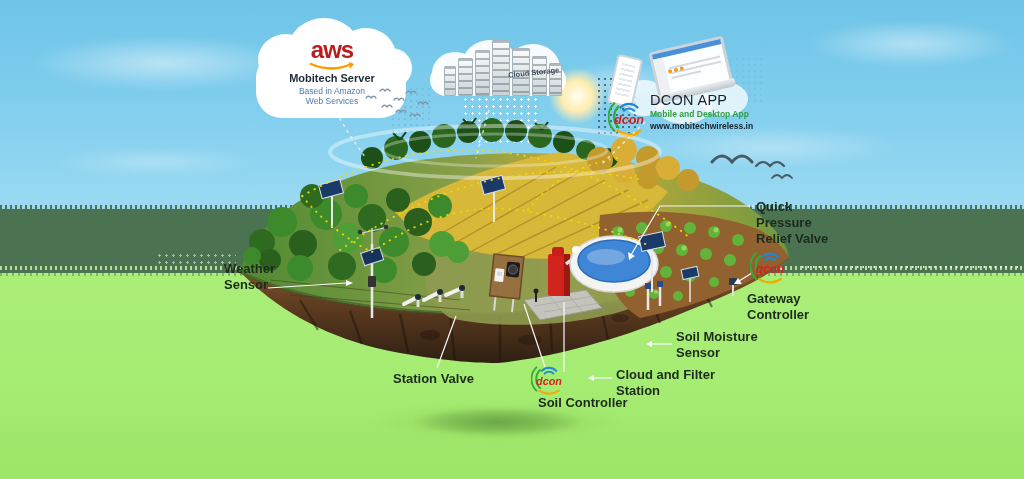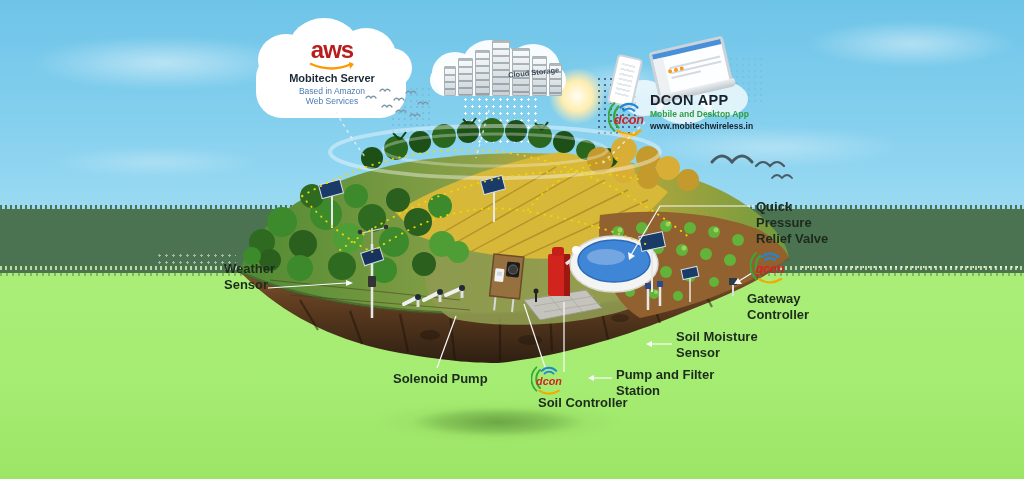--- a/index.html
+++ b/index.html
@@ -41,21 +41,21 @@
   #laptop{left:646px;top:44px;width:86px;height:58px;transform:rotate(-13deg);}
   #laptop-screen{left:8px;top:0;width:70px;height:42px;background:#fdfeff;border:3px solid #ccd4da;border-radius:4px;}
   #laptop-topbar{left:0;top:0;width:100%;height:5px;background:#4a90d8;}
   #laptop-side{left:0;top:5px;width:10px;height:37px;background:#edf1f4;}
   .lap-line{height:2px;background:#d4dadf;margin:3px 4px 0 14px;}
   .lap-dot{width:4px;height:4px;border-radius:50%;background:#f59a22;display:inline-block;margin:2px 2px 0 0;}
   #laptop-base{left:0px;top:44px;width:86px;height:8px;background:linear-gradient(#eceff1,#bfc8cd);border-radius:2px 2px 4px 4px;}
   #phone{left:612px;top:56px;width:22px;height:46px;background:#fff;border:2px solid #ccd4da;border-radius:4px;transform:rotate(13deg);}
   #phone-screen{left:2px;top:4px;width:14px;height:32px;margin:2px;background:repeating-linear-gradient(180deg,#e2e8ec 0 2px,rgba(0,0,0,0) 2px 5px);}
   #dcon-app-text{left:650px;top:93px;width:130px;}
-  #dcon-app-title{font-size:14.5px;font-weight:bold;color:#16222e;letter-spacing:.3px;line-height:1.1;}
+  #dcon-app-title{font-size:14.5px;font-weight:normal;color:#16222e;letter-spacing:.3px;line-height:1.1;}
   #dcon-app-sub{font-size:8.5px;font-weight:bold;color:#2f9e3f;line-height:1.4;}
   #dcon-app-url{font-size:8.5px;font-weight:bold;color:#16222e;line-height:1.3;}
   
   .lbl{font-size:13px;font-weight:bold;color:#1c2b1c;line-height:1.22;white-space:pre-line;}
   
   #shadow1{left:414px;top:408px;width:168px;height:28px;
        background:radial-gradient(ellipse at center,rgba(78,128,46,.55) 0%,rgba(78,128,46,.25) 48%,rgba(78,128,46,0) 72%);filter:blur(1.5px);}
   #shadow2{left:372px;top:402px;width:252px;height:40px;
        background:radial-gradient(ellipse at center,rgba(86,138,52,.22) 0%,rgba(86,138,52,0) 70%);filter:blur(2px);}
   svg{display:block;}
@@ -393,33 +393,33 @@
     <g stroke="#4a5a64">
       <path d="M712,162 q10,-12 20,0 q10,-12 20,0" stroke-width="3"></path>
       <path d="M756,166 q7,-8 14,0 q7,-8 14,0" stroke-width="2.2"></path>
       <path d="M772,178 q5,-6 10,0 q5,-6 10,0" stroke-width="1.8"></path>
     </g>
   </g>
 </svg>
 
 <div class="abs lbl" style="left:224px;top:261px">Weather
 Sensor</div>
-<div class="abs lbl" style="left:393px;top:371px">Solenoid Pump</div>
+<div class="abs lbl" style="left:393px;top:371px">Station Valve</div>
 
 <svg class="abs" style="left:531px;top:361px" width="36" height="36" viewBox="0 0 40 40">
   <path d="M12,11 A11,11 0 0 1 28,11" stroke="#1e88d8" stroke-width="2.2" fill="none" stroke-linecap="round"></path>
   <path d="M15,14 A7,7 0 0 1 25,14" stroke="#1e88d8" stroke-width="2" fill="none" stroke-linecap="round"></path>
   <path d="M10,10 A14,14 0 0 0 10,30" stroke="#37a83a" stroke-width="2.2" fill="none" stroke-linecap="round"></path>
   <path d="M6,7 A18,18 0 0 0 6,33" stroke="#37a83a" stroke-width="2" fill="none" stroke-linecap="round"></path>
   <path d="M9,33 Q20,40 31,33" stroke="#f5a800" stroke-width="2.2" fill="none" stroke-linecap="round"></path>
   <text class="logo-text" x="20" y="27" text-anchor="middle">dcon</text>
 </svg>
 <div class="abs lbl" style="left:538px;top:395px">Soil Controller</div>
 
-<div class="abs lbl" style="left:616px;top:367px">Pump and Filter
+<div class="abs lbl" style="left:616px;top:367px">Cloud and Filter
 Station</div>
 <div class="abs lbl" style="left:676px;top:329px">Soil Moisture
 Sensor</div>
 <div class="abs lbl" style="left:756px;top:199px">Quick
 Pressure
 Relief Valve</div>
 
 <svg class="abs" style="left:750px;top:246px" width="40" height="40" viewBox="0 0 40 40">
   <path d="M12,11 A11,11 0 0 1 28,11" stroke="#1e88d8" stroke-width="2.2" fill="none" stroke-linecap="round"></path>
   <path d="M15,14 A7,7 0 0 1 25,14" stroke="#1e88d8" stroke-width="2" fill="none" stroke-linecap="round"></path>

